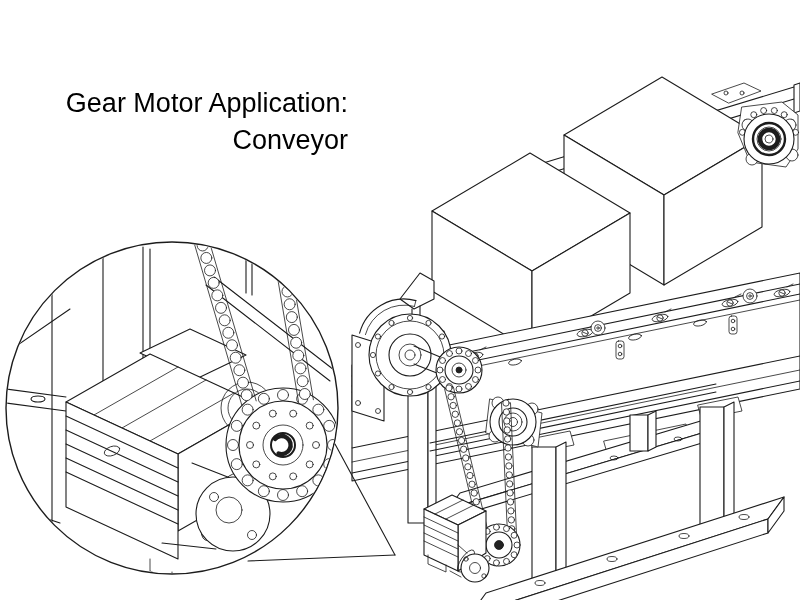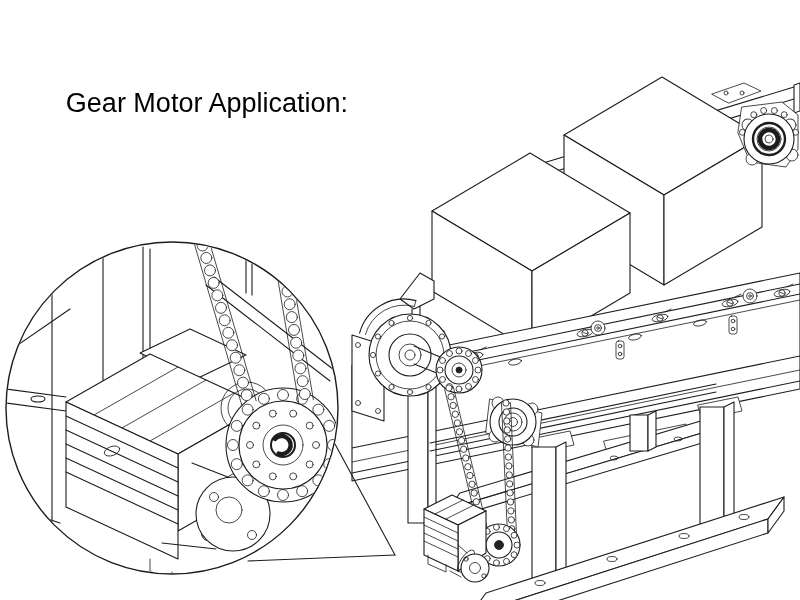--- a/index.html
+++ b/index.html
@@ -454,15 +454,16 @@
             <circle cx="300.4874454680782" cy="321.3656771710229" r="5.5" class="t wf"></circle>
             <circle cx="302.65271718675353" cy="334.184085745581" r="5.5" class="t wf"></circle>
             <circle cx="304.81798890542893" cy="347.00249432013914" r="5.5" class="t wf"></circle>
           </g>
     </g>
   </g>
 </svg>
 
 <div class="title-block">
   <div>Gear Motor Application:</div>
+  <div>Conveyor</div>
 </div>
 
 </div>
 
 </body></html>

